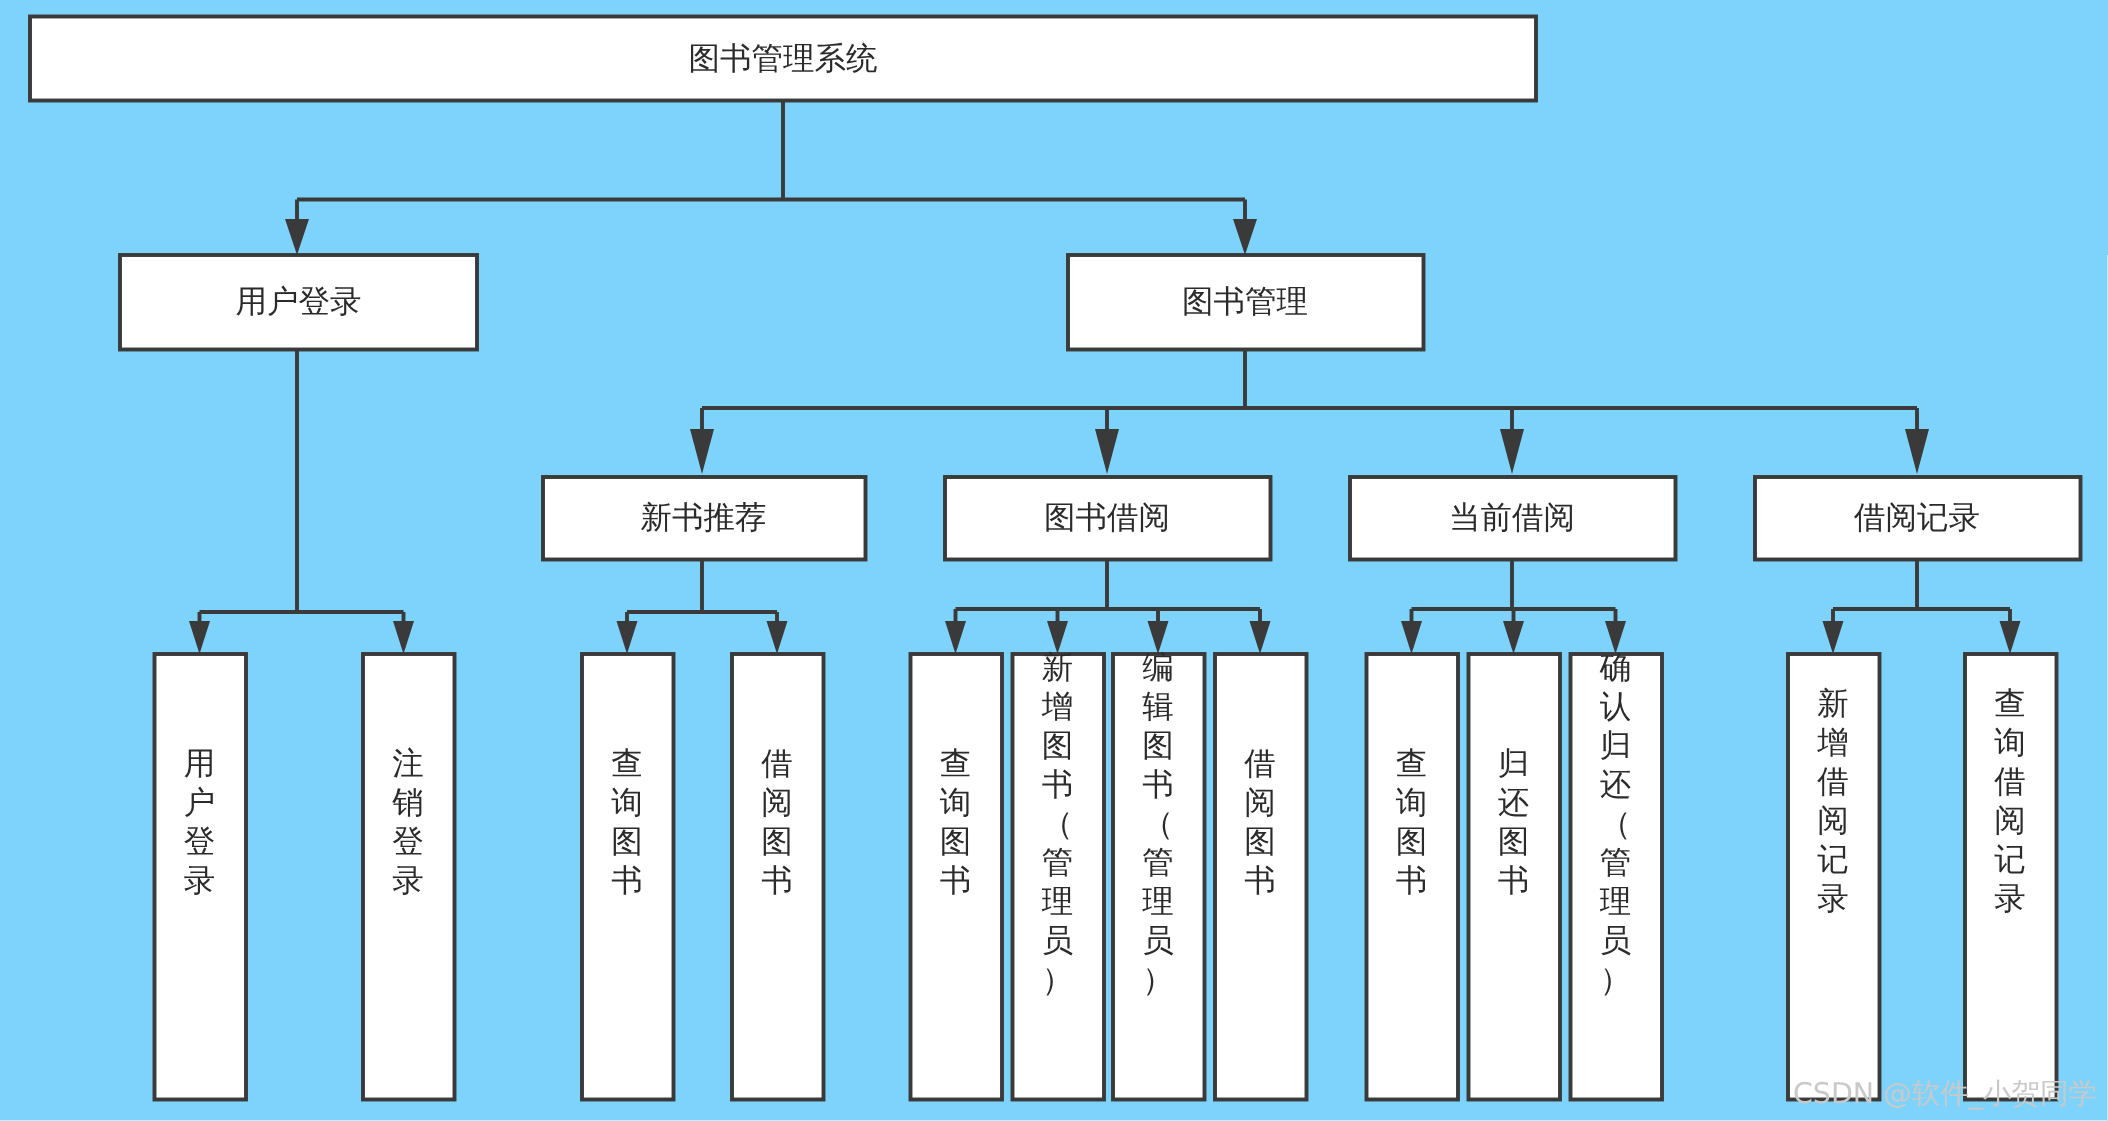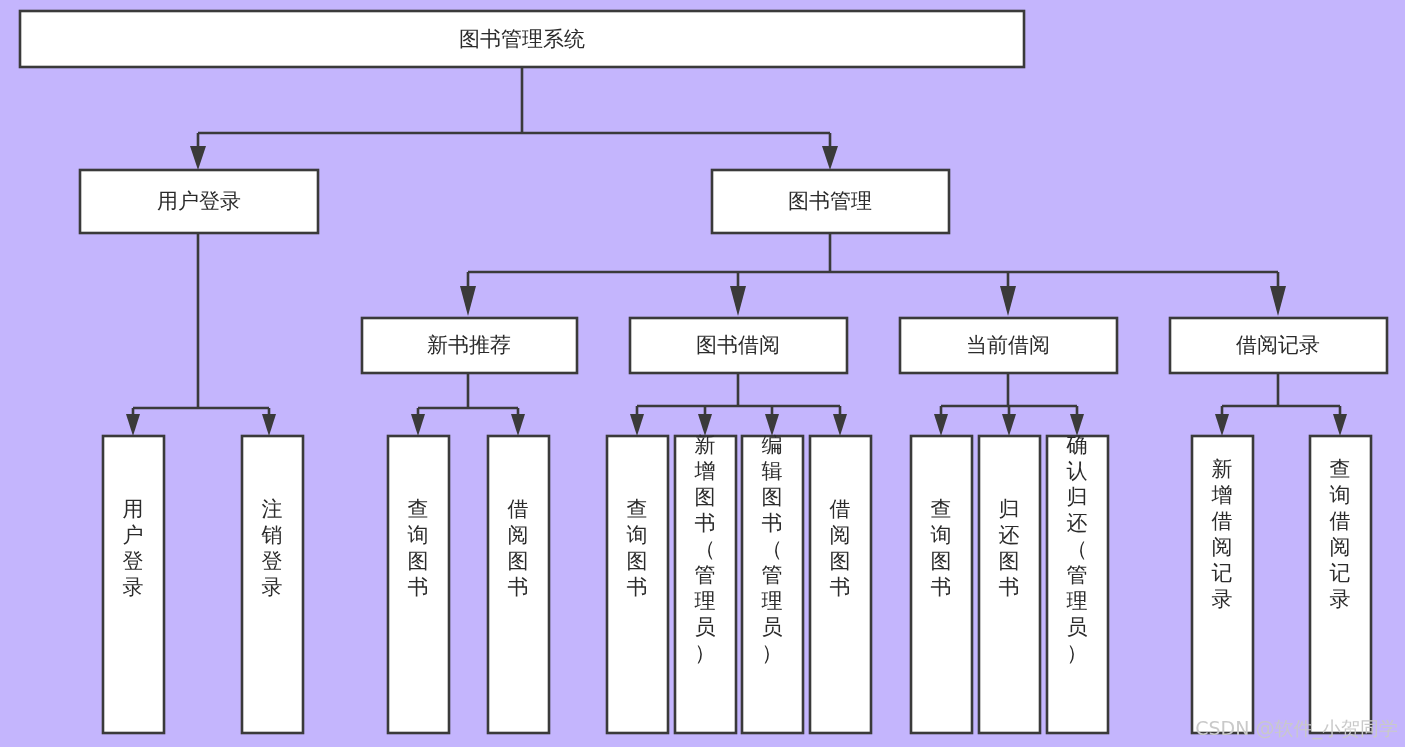--- a/index.html
+++ b/index.html
@@ -10,21 +10,21 @@
   body {
     width: 1405px;
     height: 747px;
     font-family: "DejaVu Sans", "Liberation Sans", sans-serif;
     overflow: hidden;
   }
   #diagram-root {
     position: relative;
     width: 1405px;
     height: 747px;
-    background: #c4b5fd;
+    background: #7dd3fc;
     text-decoration: underline;
   }
   svg.diagram-canvas {
     position: absolute;
     top: 0;
     left: 0;
     width: 1405px;
     height: 747px;
     display: block;
   }

